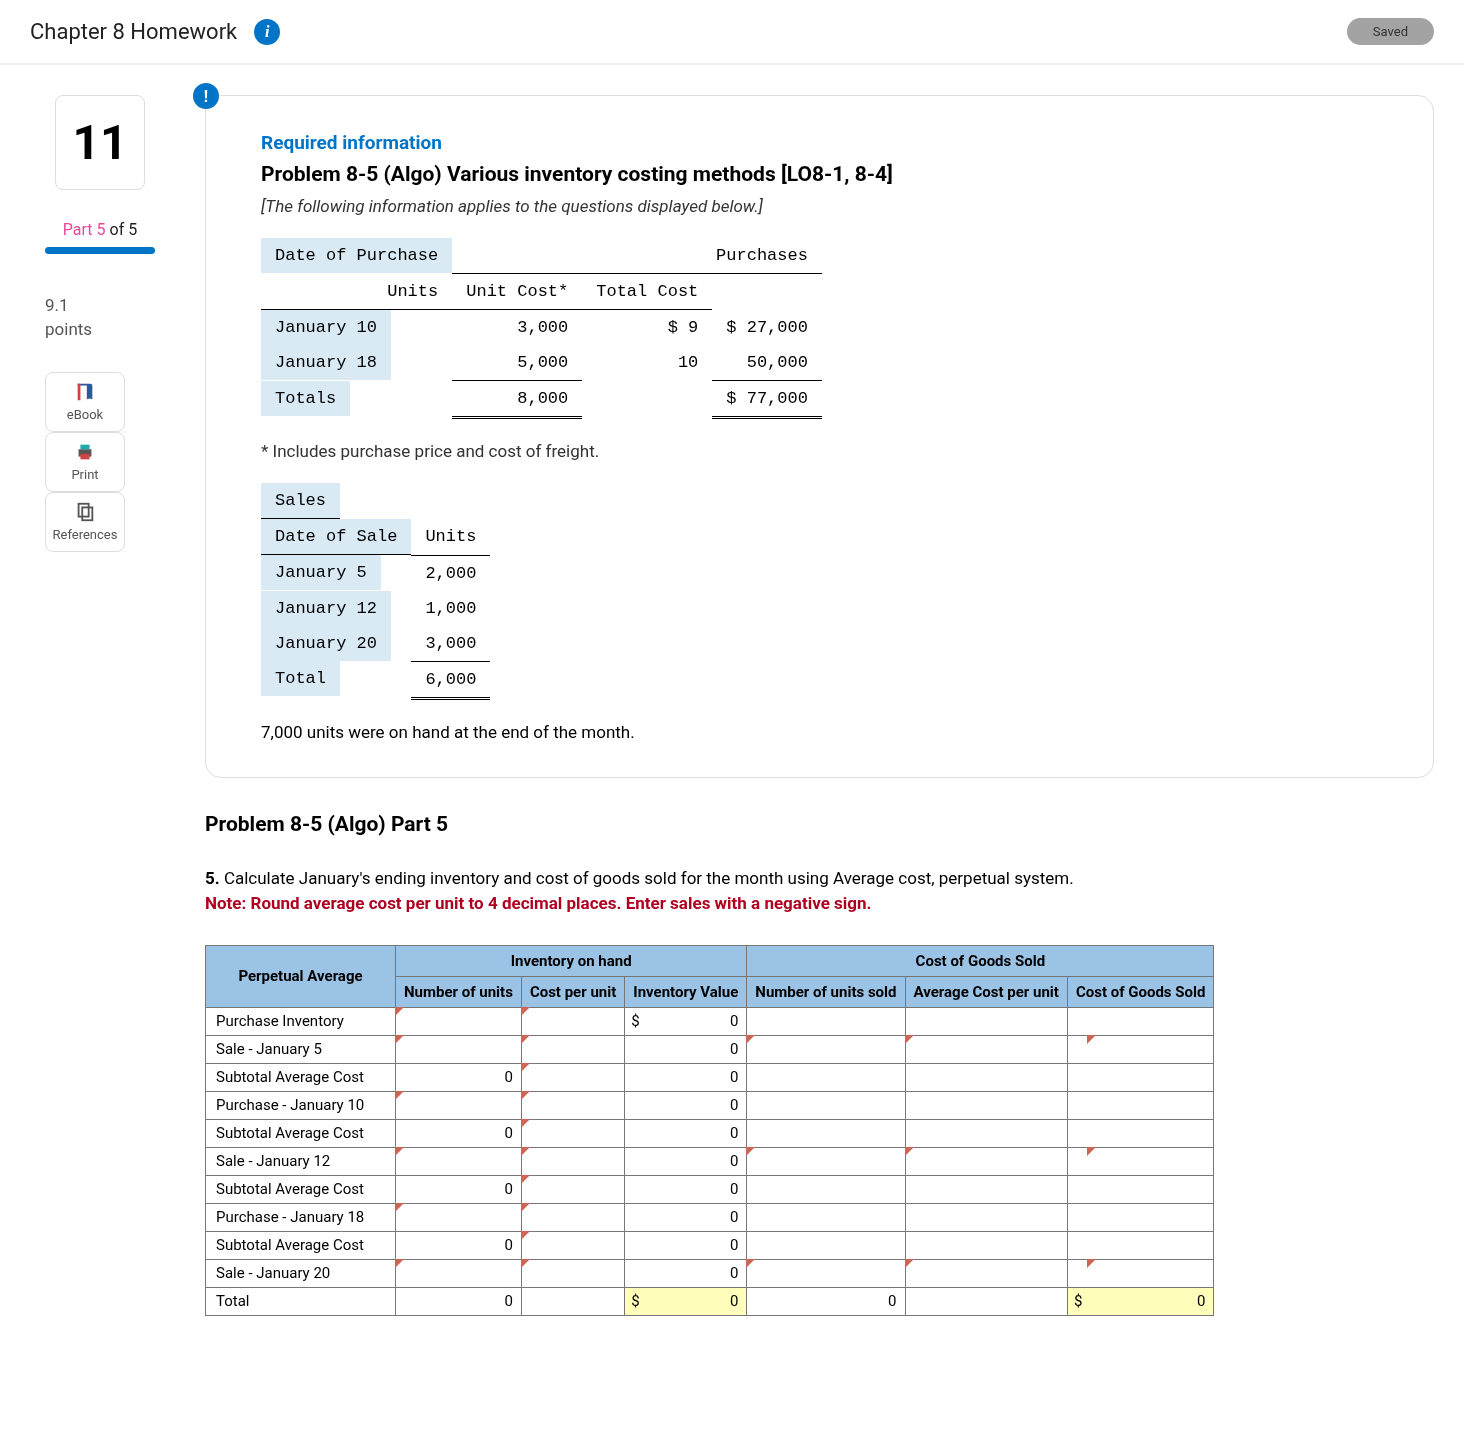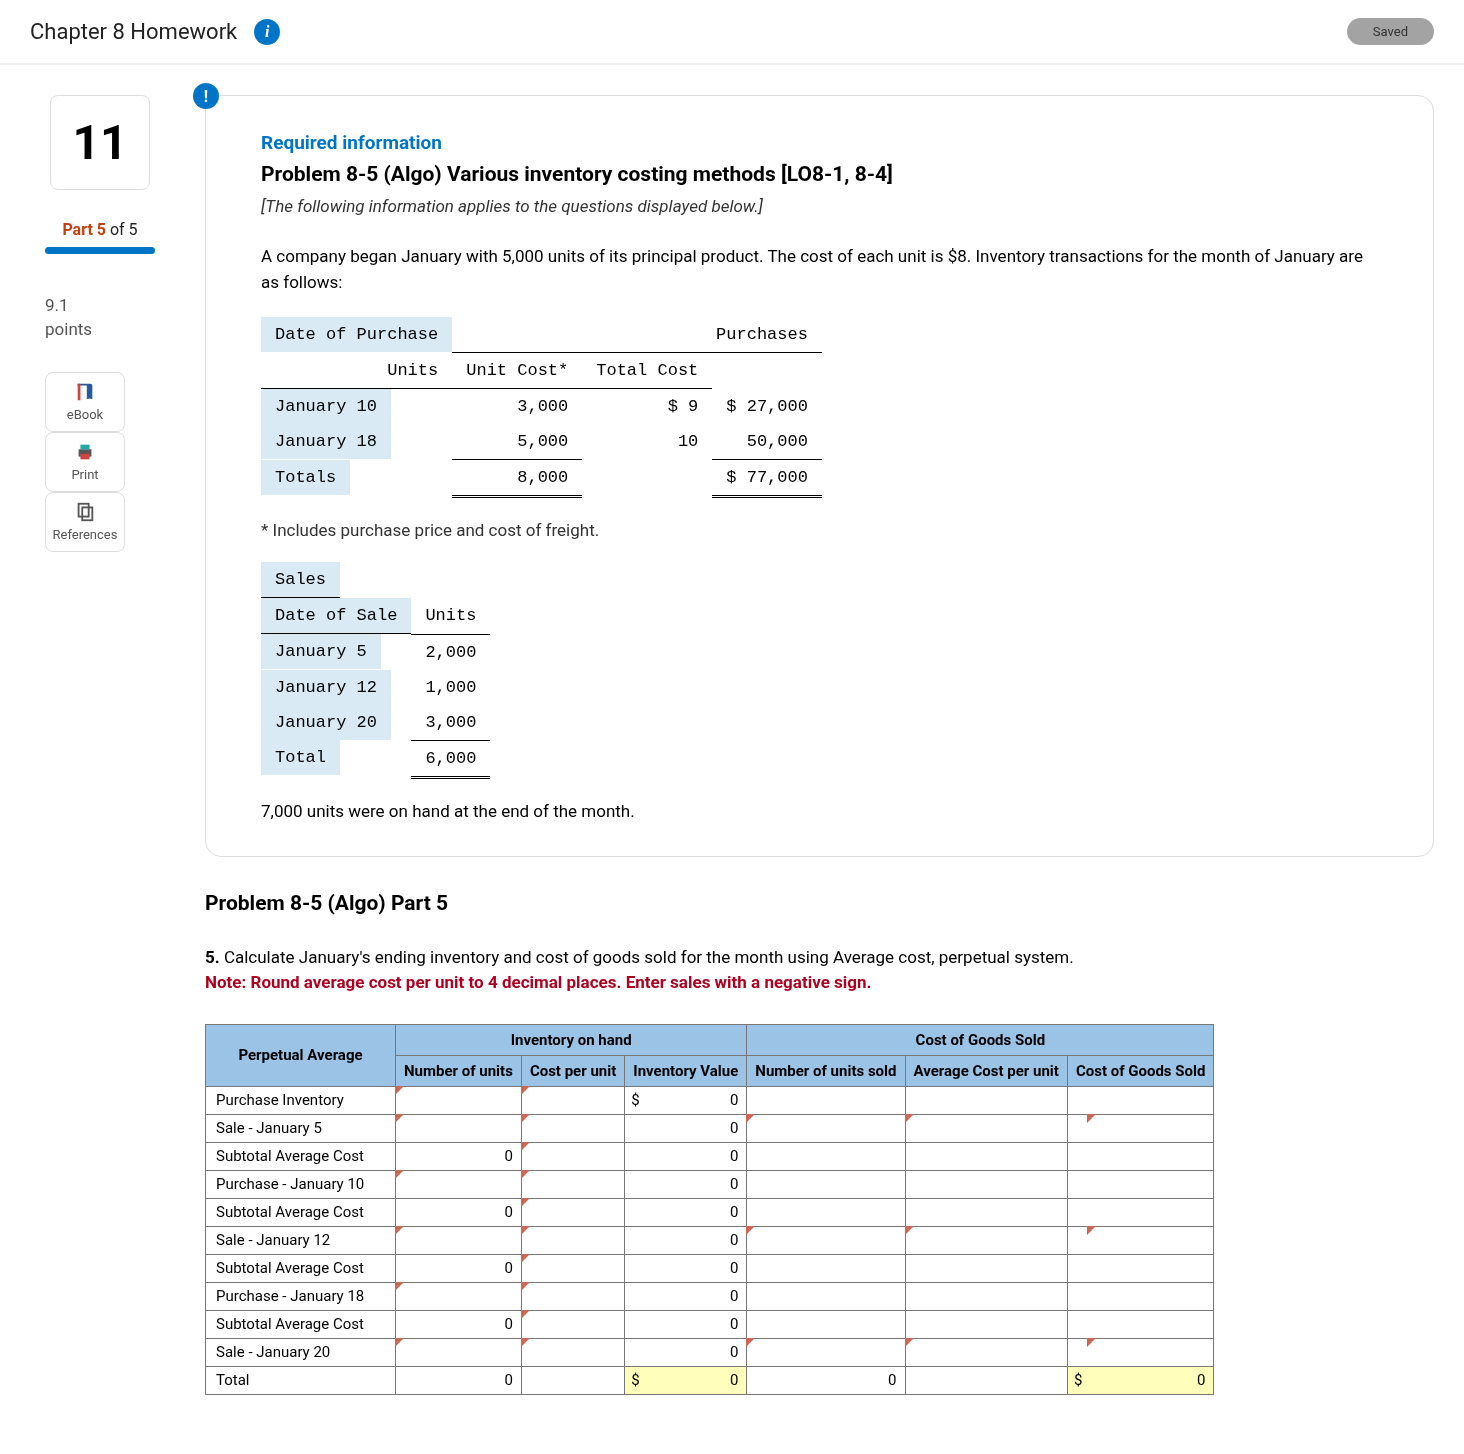--- a/index.html
+++ b/index.html
@@ -4,24 +4,24 @@
 <style>
 *{box-sizing:border-box}
 body{font-family:-apple-system,BlinkMacSystemFont,"Segoe UI",Roboto,Helvetica,Arial,sans-serif;margin:0;background:#fff;color:#000;font-size:17px}
 .topbar{display:flex;align-items:center;justify-content:space-between;padding:18px 30px;border-bottom:2px solid #eee}
 .topbar-left{display:flex;align-items:center;gap:17px}
 .title{font-size:22px;color:#222}
 .info{width:26px;height:26px;border-radius:50%;background:#0075c8;color:#fff;display:inline-flex;align-items:center;justify-content:center;font-weight:700;font-style:italic;font-family:Georgia,serif;font-size:16px}
 .saved{background:#a3a3a3;color:#333;padding:6px 26px;border-radius:18px;font-size:13px}
 .wrap{display:flex;padding:30px}
 .side{width:140px;flex-shrink:0;display:flex;flex-direction:column;align-items:center}
-.qnum-box{border:1px solid #ddd;border-radius:8px;width:100px;height:95px;display:flex;align-items:center;justify-content:center}
+.qnum-box{border:1px solid #ddd;border-radius:8px;width:90px;height:95px;display:flex;align-items:center;justify-content:center}
 .qnum{font-size:48px;font-weight:700}
 .part{margin-top:30px;font-size:16px;color:#222}
-.part b{color:#c2410c;font-weight:700}
+.part b{color:#ec4899;font-weight:400}
 .pbar{width:110px;height:7px;background:#d5e6f5;border-radius:4px;margin-top:8px;overflow:hidden}
 .pbar-fill{height:100%;background:#0075c8;width:100%}
 .pts{margin-top:40px;font-size:17px;color:#555;text-align:left;width:100%;padding-left:15px;line-height:1.4}
 .tools{margin-top:30px;width:100%;padding-left:15px;display:flex;flex-direction:column;}
 .tool{width:80px;height:60px;display:flex;flex-direction:column;align-items:center;justify-content:center;gap:4px;border:1px solid transparent;border-radius:8px;cursor:pointer}
 .tool-border{border:1px solid #ddd}
 .tool-label{font-size:13px;color:#555}
 .main{flex:1;padding-left:35px}
 .card{border:1px solid #ddd;border-radius:16px;padding:35px 55px;position:relative}
 .card-alert{position:absolute;left:-13px;top:-13px;width:26px;height:26px;border-radius:50%;background:#0075c8;color:#fff;display:flex;align-items:center;justify-content:center;font-weight:700;font-size:16px}
@@ -109,21 +109,20 @@
       </div>
     </div>
   </div>
 
   <div class="main">
     <div class="card">
       <div class="card-alert">!</div>
       <div class="req">Required information</div>
       <div class="ptitle">Problem 8-5 (Algo) Various inventory costing methods [LO8-1, 8-4]</div>
       <div class="italic">[The following information applies to the questions displayed below.]</div>
-      <div class="desc">A company began January with 5,000 units of its principal product. The cost of each unit is $8. Inventory transactions for the month of January are as follows:</div>
 
       <div class="mono">
         <table class="pt">
           <tbody>
               <tr>
             <td class="l pt-head" rowspan="2">Date of Purchase</td>
             <td class="c sbb" colspan="3">Purchases</td>
           </tr>
           <tr>
             <td class="c sbb">Units</td>

